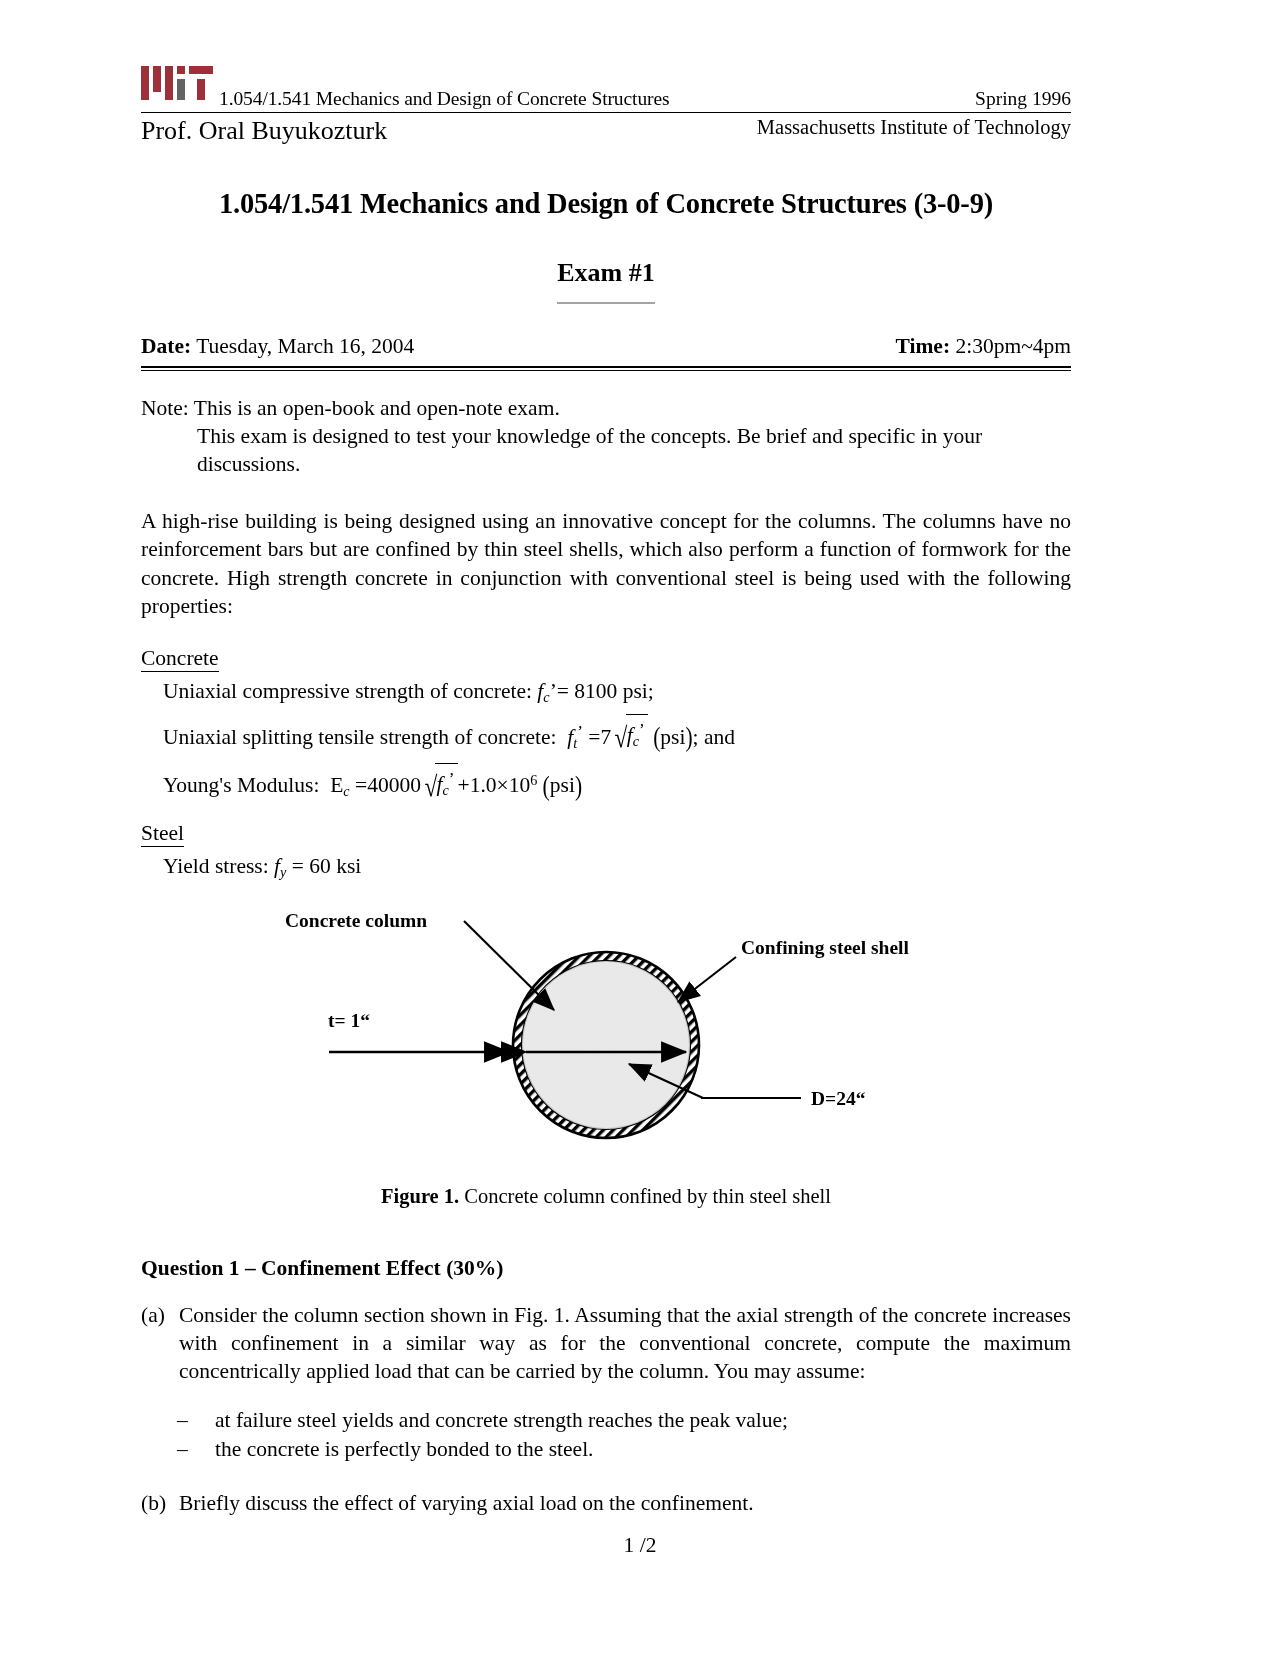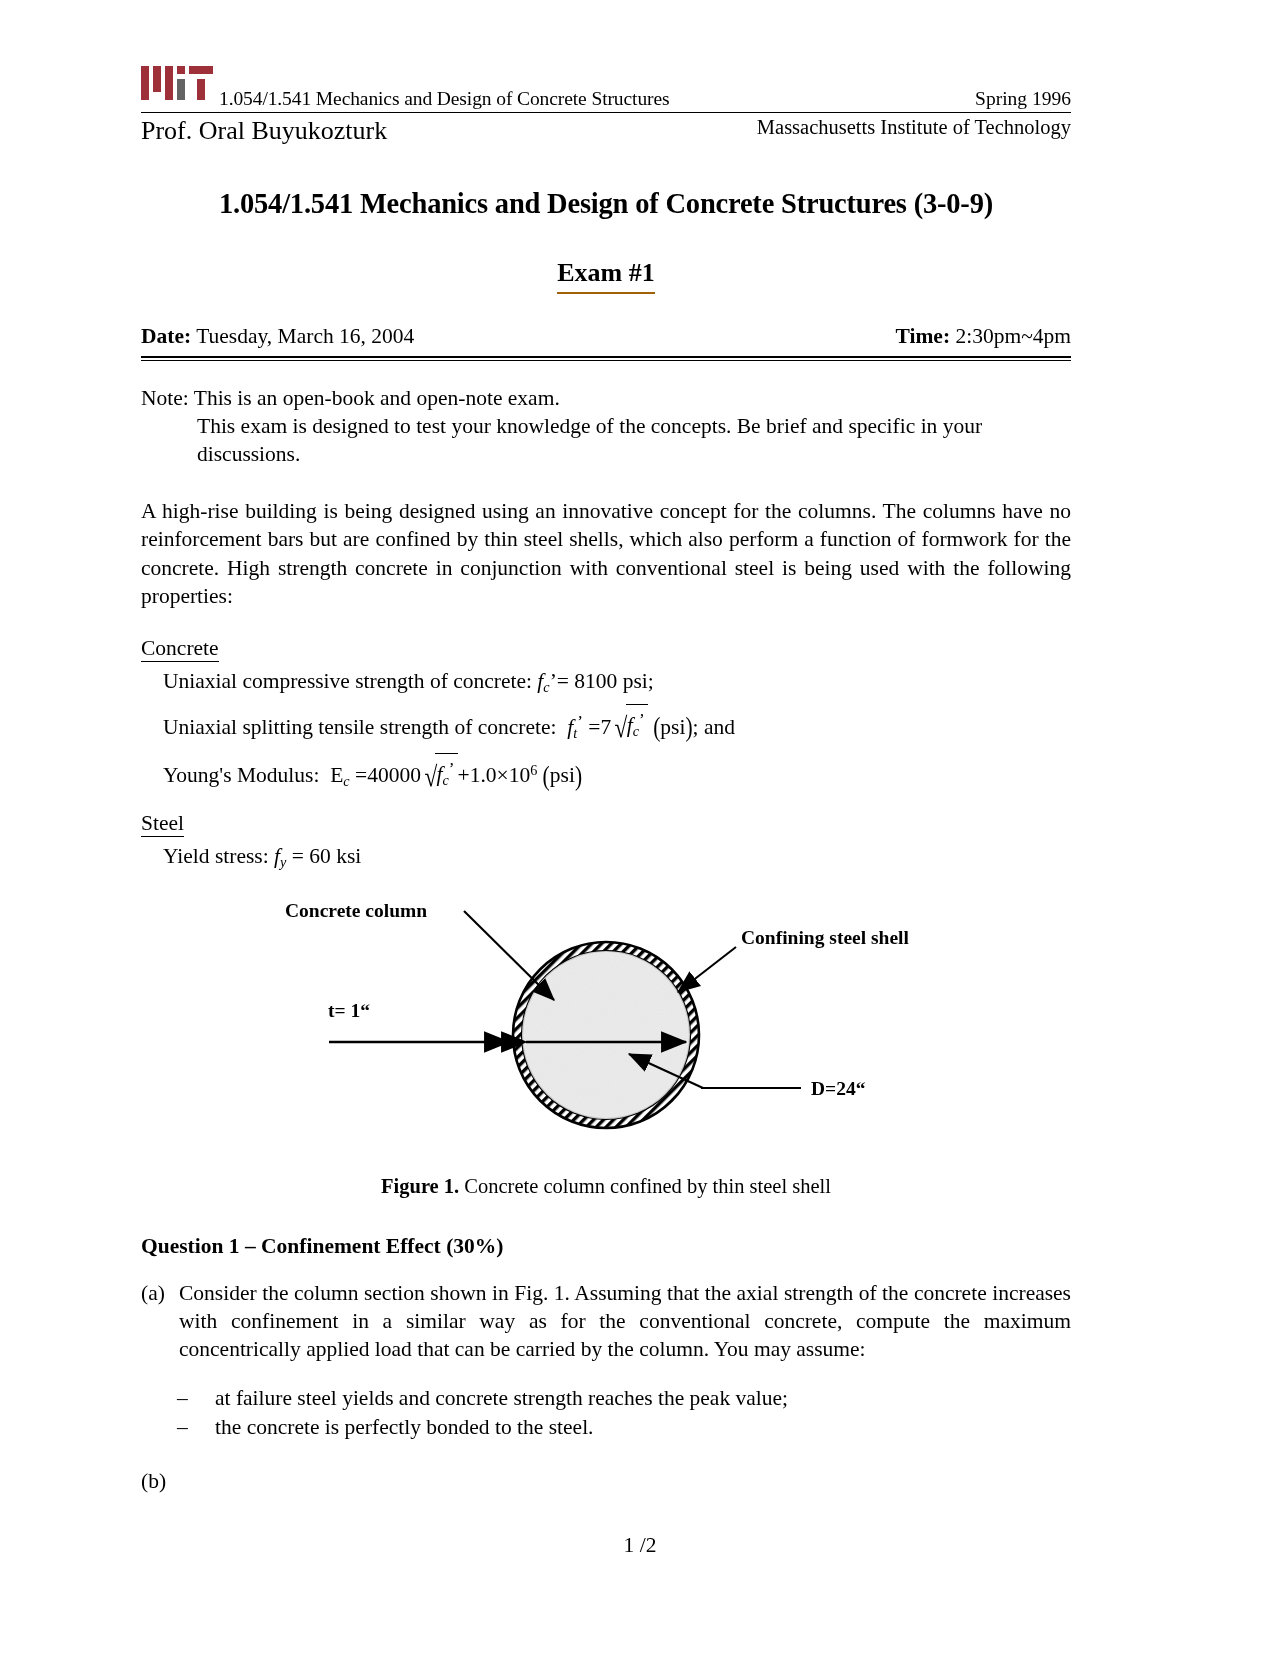--- a/index.html
+++ b/index.html
@@ -101,22 +101,22 @@
     letter-spacing: -0.2px;
   }
   .exam-title-wrap {
     margin-top: 38px;
     text-align: center;
   }
   .exam-title {
     display: inline-block;
     font-size: 26px;
     font-weight: bold;
-    border-bottom: 2px solid #a16207;
-    padding-bottom: 4px;
+    border-bottom: 2px solid #a3a3a3;
+    padding-bottom: 14px;
   }
 
   
   .dt-row {
     position: relative;
     margin-top: 30px;
     height: 30px;
     font-size: 21.5px;
   }
   .dt-left { position: absolute; left: 0; top: 0; white-space: nowrap; }
@@ -202,21 +202,21 @@
   }
   .fig-caption {
     margin-top: 10px;
     text-align: center;
     font-size: 20.5px;
   }
   .fig-caption b { font-weight: bold; }
 
   
   .q-head {
-    margin-top: 36px;
+    margin-top: 48px;
     font-size: 21.5px;
     font-weight: bold;
   }
   .q-item {
     margin-top: 20px;
     font-size: 21.5px;
     line-height: 1.32;
     text-align: justify;
     position: relative;
     padding-left: 38px;
@@ -404,18 +404,19 @@
         <span>at failure steel yields and concrete strength reaches the peak value;</span>
       </div>
       <div class="bl">
         <span class="dash">–</span>
         <span>the concrete is perfectly bonded to the steel.</span>
       </div>
     </div>
 
     <div class="q-b">
       <span class="marker">(b)</span>
+      <span>Briefly discuss the effect of varying axial load on the confinement.</span>
     </div>
 
   </div>
 
   <div class="footer">1 /2</div>
 </div>
 
 </body></html>

